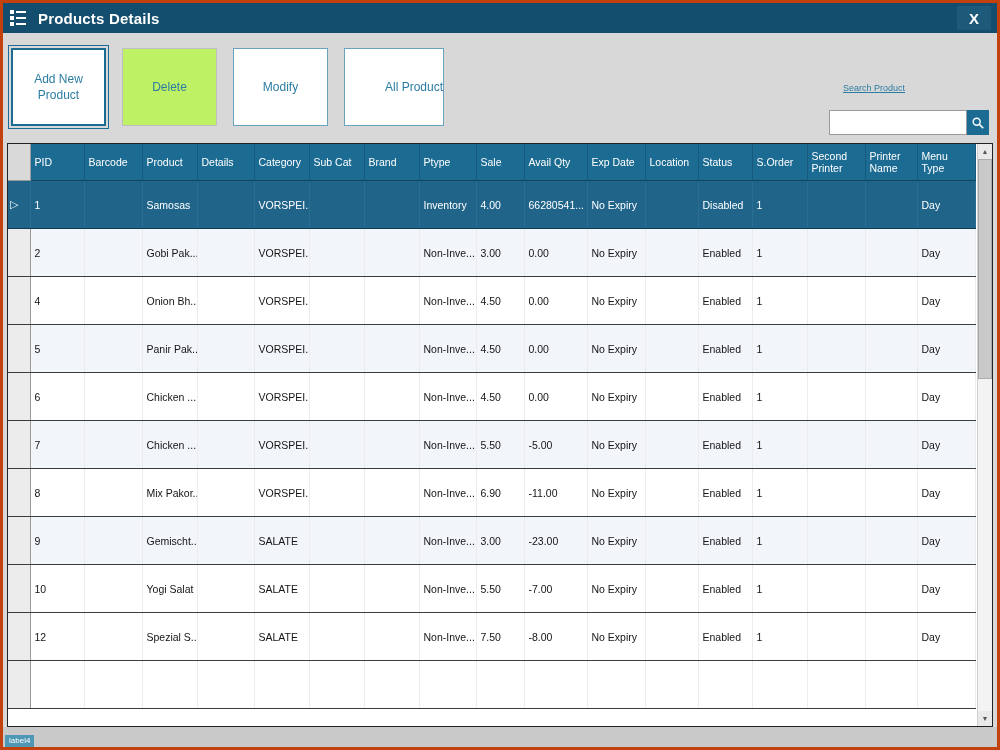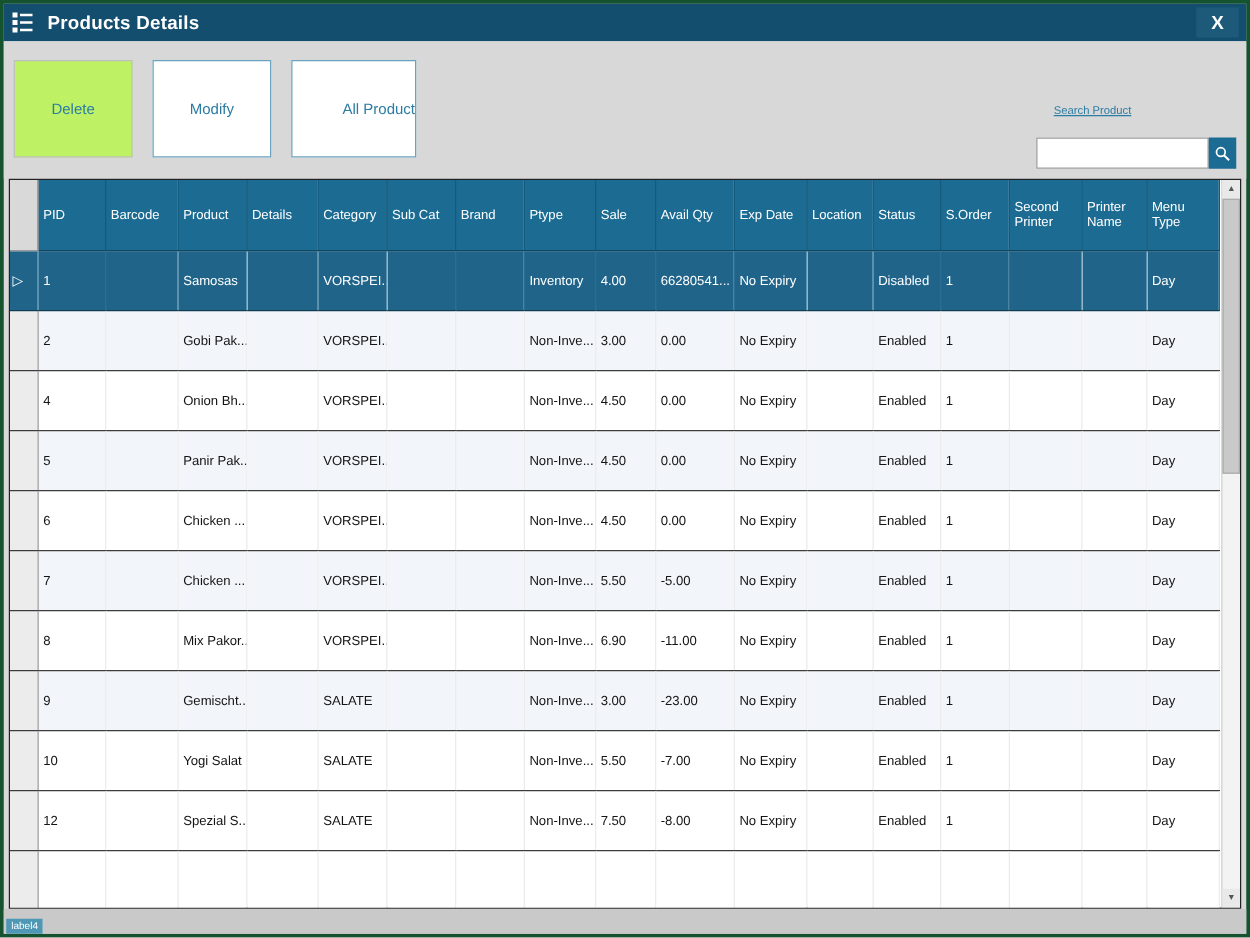--- a/index.html
+++ b/index.html
@@ -1,20 +1,20 @@
 <!DOCTYPE html>
 <html><head>
 <meta charset="utf-8">
 <style>
   * { box-sizing: border-box; margin: 0; padding: 0; }
   html,body { width:1000px; height:750px; background:#9a9a9a; font-family:"Liberation Sans", sans-serif; }
 
   .window {
     width:1000px; height:750px;
-    border:3px solid #14532d;
+    border:3px solid #c2410c;
     display:flex; flex-direction:column;
     background:#d8d8d8;
   }
 
   
   .titlebar {
     height:30px; background:#144e6e; color:#fff;
     display:flex; align-items:center; flex:0 0 auto;
   }
   .app-icon { width:20px; height:20px; margin-left:6px; display:flex; align-items:center; }
@@ -59,21 +59,21 @@
 
   
   .grid-area {
     flex:1 1 auto; margin:0 4px; position:relative; overflow:hidden;
     border:1px solid #222; background:#fff;
   }
   table { border-collapse:collapse; table-layout:fixed; width:967px; }
   th {
     background:#1c6b92; color:#fff; font-weight:normal;
     font-size:10.5px; line-height:1.15; text-align:left;
-    height:34px; padding:16px 4px; vertical-align:middle;
+    height:34px; padding:6px 4px; vertical-align:middle;
     border-right:1px solid #155a7c; border-bottom:1px solid #10465f;
   }
   th.corner {
     background:#d9d9d9; border-right:1px solid #9a9a9a; border-bottom:1px solid #9a9a9a;
   }
   td {
     font-size:10.5px; color:#141414; height:48px;
     padding:0 4px; white-space:nowrap; overflow:hidden;
     background:#fff; border-bottom:1px solid #3c3c3c; border-right:1px solid #ececec;
     vertical-align:middle;
@@ -127,20 +127,21 @@
         <rect x="7" y="2" width="10" height="2" fill="#fff"></rect>
         <rect x="7" y="8" width="10" height="2" fill="#fff"></rect>
         <rect x="7" y="14" width="10" height="2" fill="#fff"></rect>
       </svg>
     </span>
     <span class="title" data-interactable="false">Products Details</span>
     <button class="close-btn" data-interactable="true">X</button>
   </div>
 
   <div class="toolbar" data-interactable="false">
+    <button class="btn focus" data-interactable="true">Add New Product</button>
     <button class="btn gray" data-interactable="true">Delete</button>
     <button class="btn" data-interactable="true">Modify</button>
     <button class="btn wide" data-interactable="true">All Product</button>
 
     <div class="search-group" data-interactable="false">
       <label class="search-label" data-interactable="false">Search Product</label>
       <div class="search-row">
         <input class="search-input" data-interactable="true" value="" style="">
         <button class="search-btn" data-interactable="true">
           <svg width="14" height="14" viewBox="0 0 16 16">

